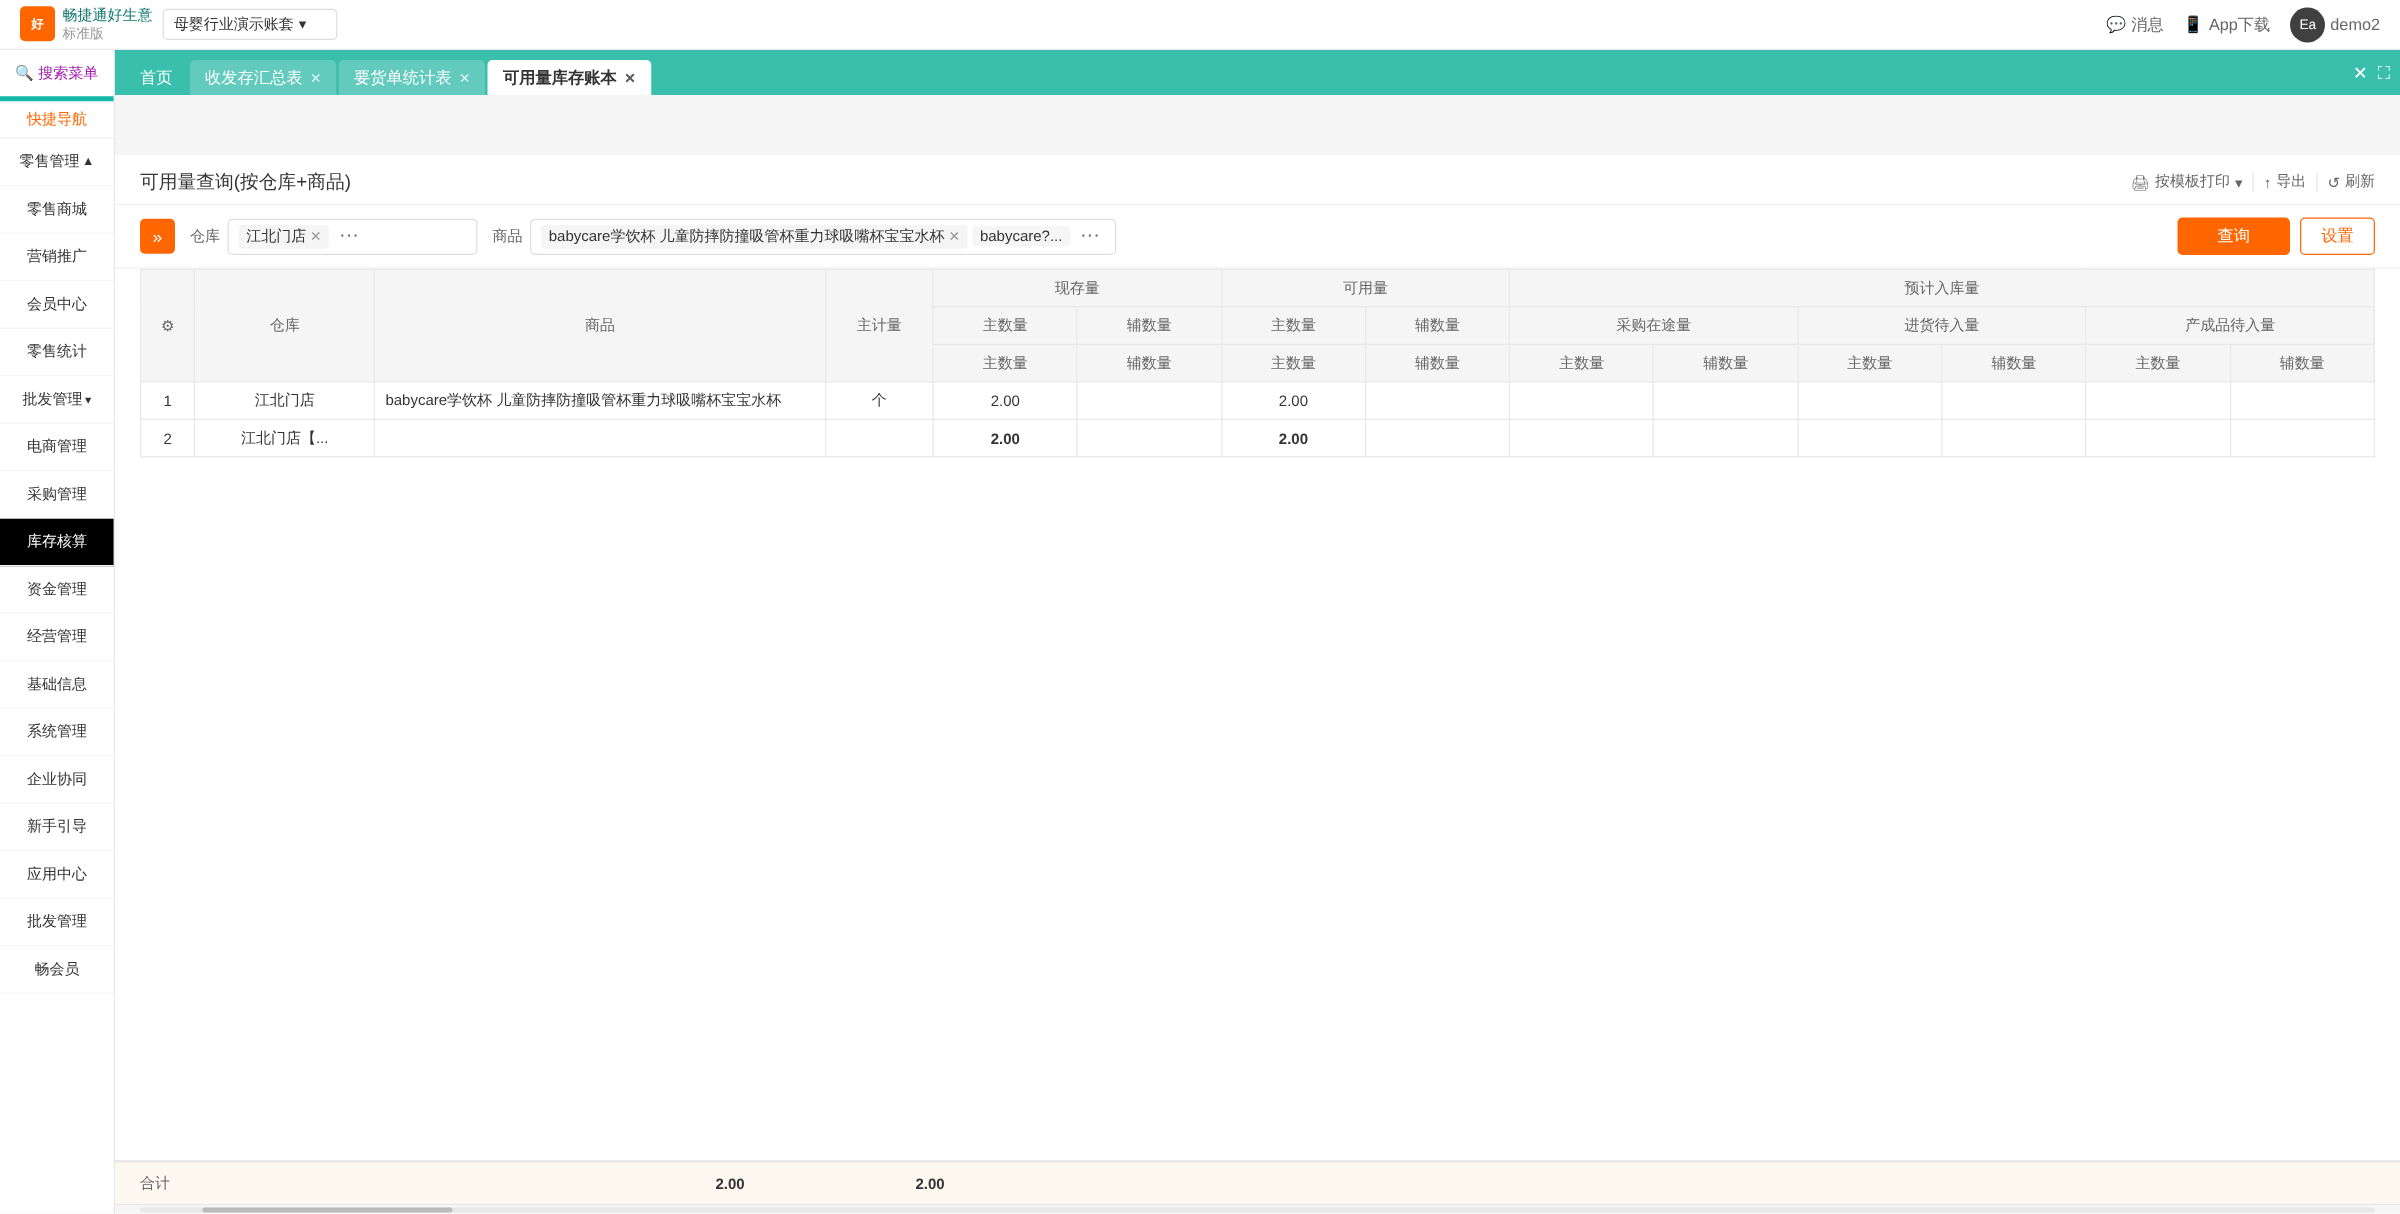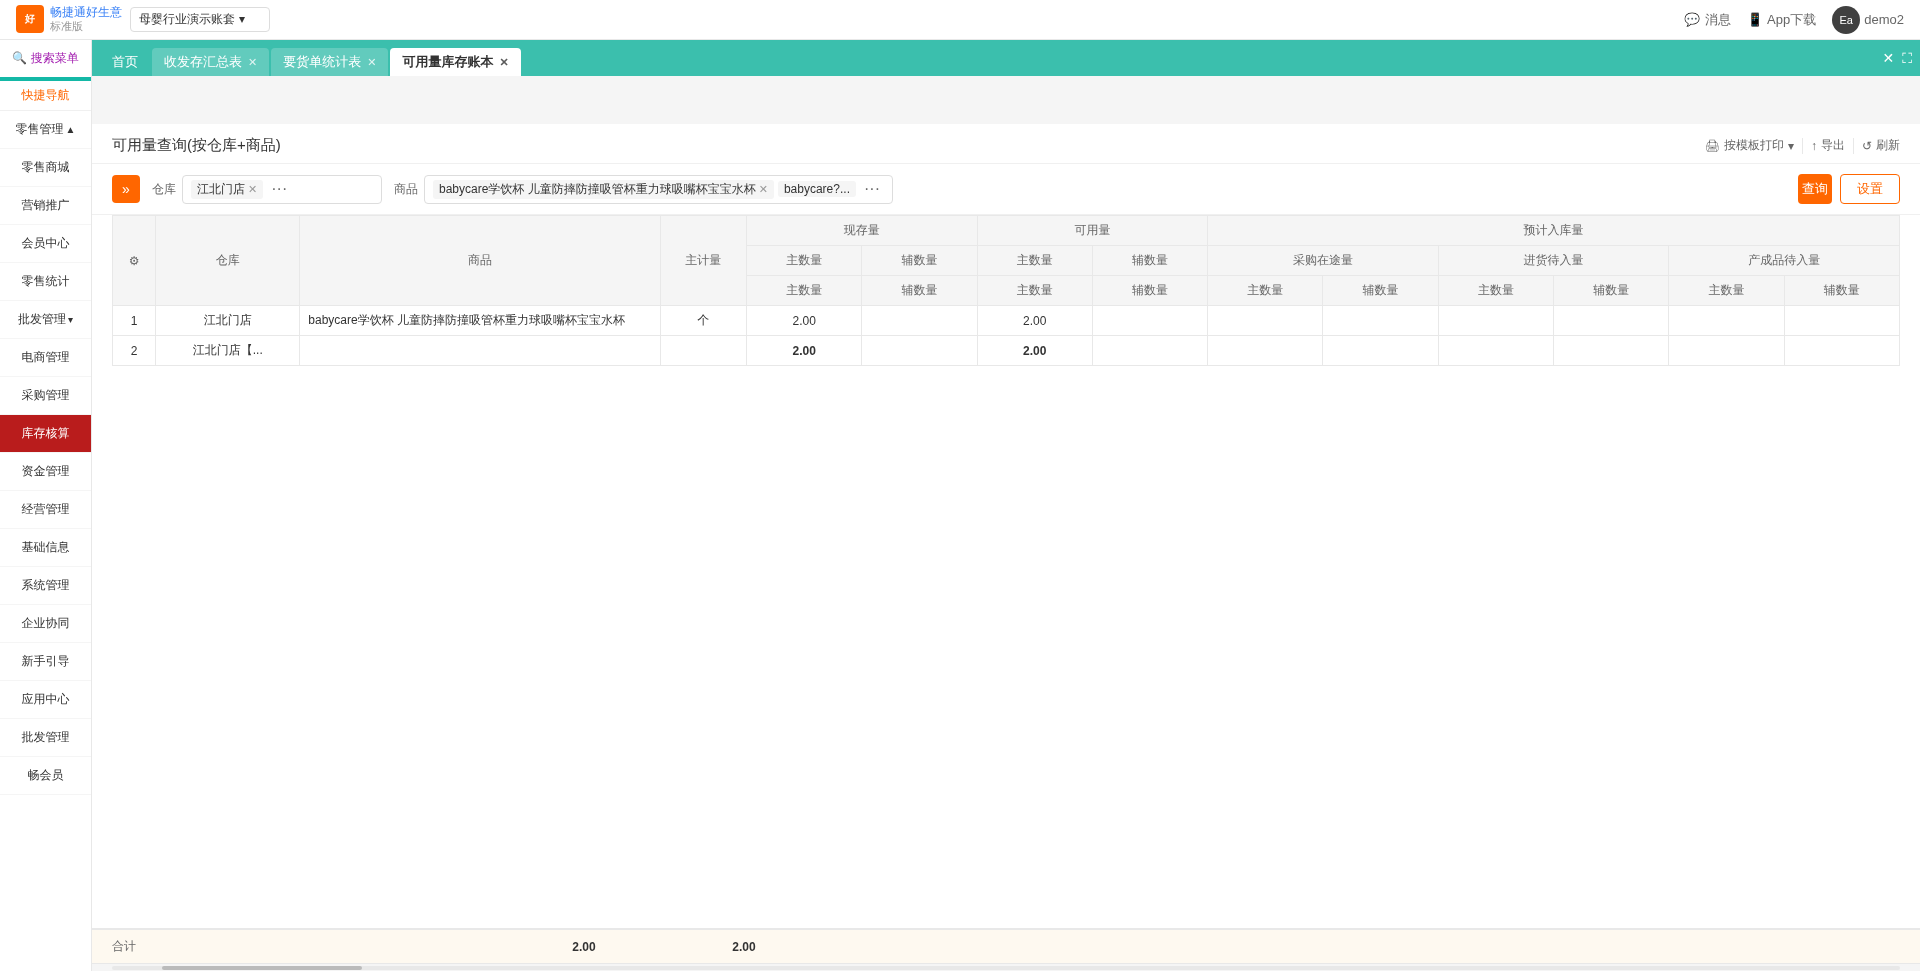--- a/index.html
+++ b/index.html
@@ -3,36 +3,36 @@
   <meta charset="utf-8">
   <style>
     * { box-sizing: border-box; margin: 0; padding: 0; }
     body { font-family: 'Microsoft YaHei', Arial, sans-serif; font-size: 13px; background: #f5f5f5; color: #333; display: flex; flex-direction: column; height: 971px; overflow: hidden; }
 
     
     .top-bar { background: #fff; height: 40px; display: flex; align-items: center; justify-content: space-between; padding: 0 16px; border-bottom: 1px solid #e8e8e8; flex-shrink: 0; }
     .top-bar-left { display: flex; align-items: center; gap: 8px; }
     .logo-area { display: flex; align-items: center; gap: 6px; }
     .logo-icon { width: 28px; height: 28px; background: #ff6600; border-radius: 4px; display: flex; align-items: center; justify-content: center; color: white; font-size: 10px; font-weight: bold; }
-    .logo-text { font-size: 12px; color: #3b82f6; line-height: 1.2; }
+    .logo-text { font-size: 12px; color: #0f766e; line-height: 1.2; }
     .logo-sub { font-size: 11px; color: #999; }
     .industry-select { display: flex; align-items: center; gap: 4px; border: 1px solid #ddd; border-radius: 4px; padding: 3px 8px; background: #fff; cursor: pointer; font-size: 12px; color: #333; min-width: 140px; }
     .top-bar-right { display: flex; align-items: center; gap: 16px; font-size: 13px; }
     .top-bar-icon { display: flex; align-items: center; gap: 4px; color: #666; cursor: pointer; }
     .user-avatar { width: 28px; height: 28px; border-radius: 50%; background: #404040; display: flex; align-items: center; justify-content: center; color: white; font-size: 11px; }
 
     
     .main-layout { display: flex; flex: 1; overflow: hidden; }
 
     
     .sidebar { width: 92px; background: #fff; border-right: 1px solid #e8e8e8; display: flex; flex-direction: column; flex-shrink: 0; overflow-y: auto; }
     .sidebar-search { padding: 10px 8px; font-size: 12px; color: #a21caf; border-bottom: 4px solid #14b8a6; cursor: pointer; text-align: center; }
     .sidebar-nav { padding: 6px 0; font-size: 12px; color: #ff6600; border-bottom: 1px solid #f0f0f0; cursor: pointer; text-align: center; }
     .sidebar-item { padding: 10px 4px; text-align: center; cursor: pointer; font-size: 12px; color: #333; border-bottom: 1px solid #f5f5f5; display: flex; flex-direction: column; align-items: center; gap: 2px; }
-    .sidebar-item.active { background: #b91c1c; color: #fff; text-align: center; }
+    .sidebar-item.active { background: #000000; color: #fff; text-align: center; }
     .sidebar-item.has-sub { display: flex; flex-direction: row; align-items: center; justify-content: center; gap: 2px; }
     .sidebar-arrow { font-size: 10px; }
 
     
     .content-area { flex: 1; display: flex; flex-direction: column; overflow: hidden; gap: 48px; }
 
     
     .tab-bar { background: #3bbfad; display: flex; align-items: center; height: 36px; flex-shrink: 0; padding: 0 8px; gap: 2px; position: relative; }
     .tab { display: flex; align-items: center; padding: 0 12px; height: 28px; border-radius: 4px 4px 0 0; cursor: pointer; font-size: 13px; gap: 6px; margin-top: 8px; }
     .tab.home { background: transparent; color: #fff; }
@@ -53,21 +53,21 @@
     
     .filter-area { padding: 10px 20px; background: #fff; display: flex; align-items: center; gap: 12px; flex-wrap: wrap; border-bottom: 1px solid #f0f0f0; }
     .filter-toggle { width: 28px; height: 28px; background: #ff6600; color: #fff; border-radius: 4px; display: flex; align-items: center; justify-content: center; cursor: pointer; font-size: 14px; flex-shrink: 0; }
     .filter-group { display: flex; align-items: center; gap: 6px; }
     .filter-label { font-size: 12px; color: #666; white-space: nowrap; }
     .filter-input { display: flex; align-items: center; border: 1px solid #ddd; border-radius: 4px; padding: 4px 8px; min-width: 200px; background: #fff; gap: 4px; font-size: 12px; }
     .filter-tag { background: #f5f5f5; border-radius: 3px; padding: 1px 6px; display: flex; align-items: center; gap: 3px; font-size: 12px; }
     .filter-tag-close { cursor: pointer; color: #999; font-size: 11px; }
     .filter-more { color: #666; cursor: pointer; font-size: 16px; padding: 0 4px; }
     .filter-actions { margin-left: auto; display: flex; gap: 8px; }
-    .btn-query { background: #ff6600; color: #fff; border: none; border-radius: 4px; padding: 5px 4px; cursor: pointer; font-size: 13px; }
+    .btn-query { background: #ff6600; color: #fff; border: none; border-radius: 4px; padding: 5px 32px; cursor: pointer; font-size: 13px; }
     .btn-setting { background: #fff; color: #ff6600; border: 1px solid #ff6600; border-radius: 4px; padding: 5px 16px; cursor: pointer; font-size: 13px; }
 
     
     .table-area { flex: 1; padding: 0 20px; overflow: auto; }
     .data-table { width: 100%; border-collapse: collapse; font-size: 12px; }
     .data-table th, .data-table td { border: 1px solid #e8e8e8; padding: 6px 8px; text-align: center; }
     .data-table th { background: #f5f5f5; color: #666; font-weight: normal; }
     .data-table td { background: #fff; color: #333; }
     .data-table .group-header { background: #fafafa; font-weight: 500; }
     .th-main { background: #f0f0f0; }

